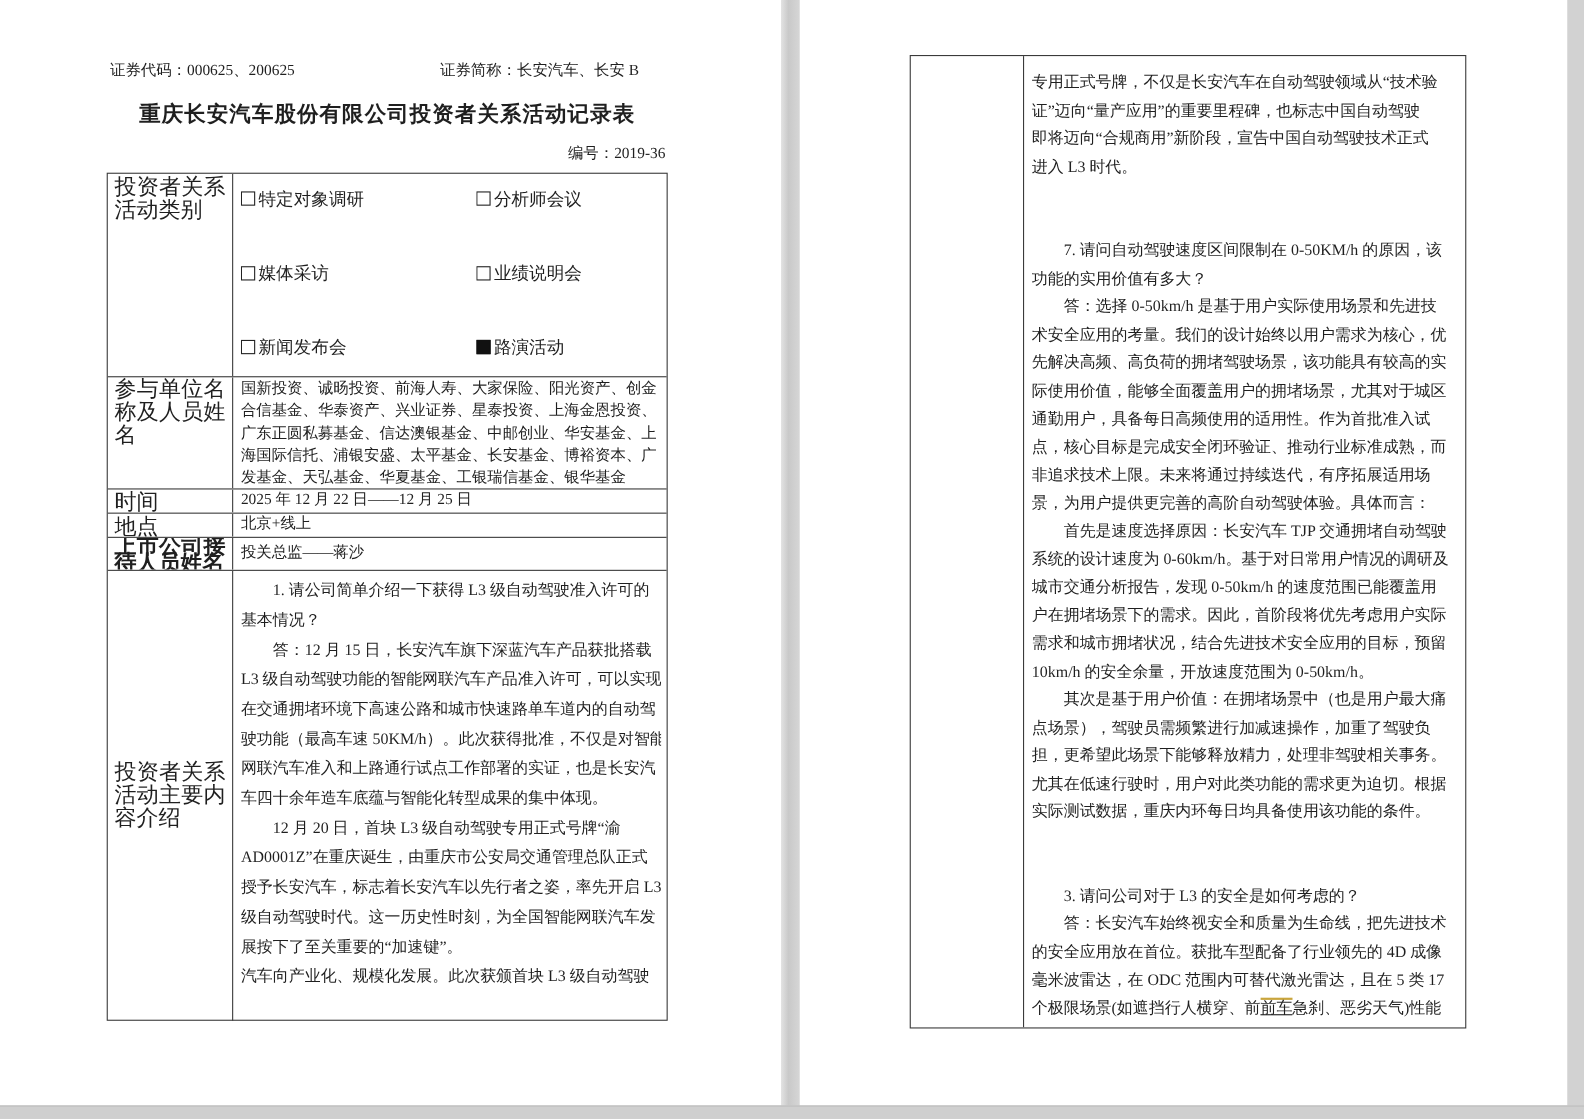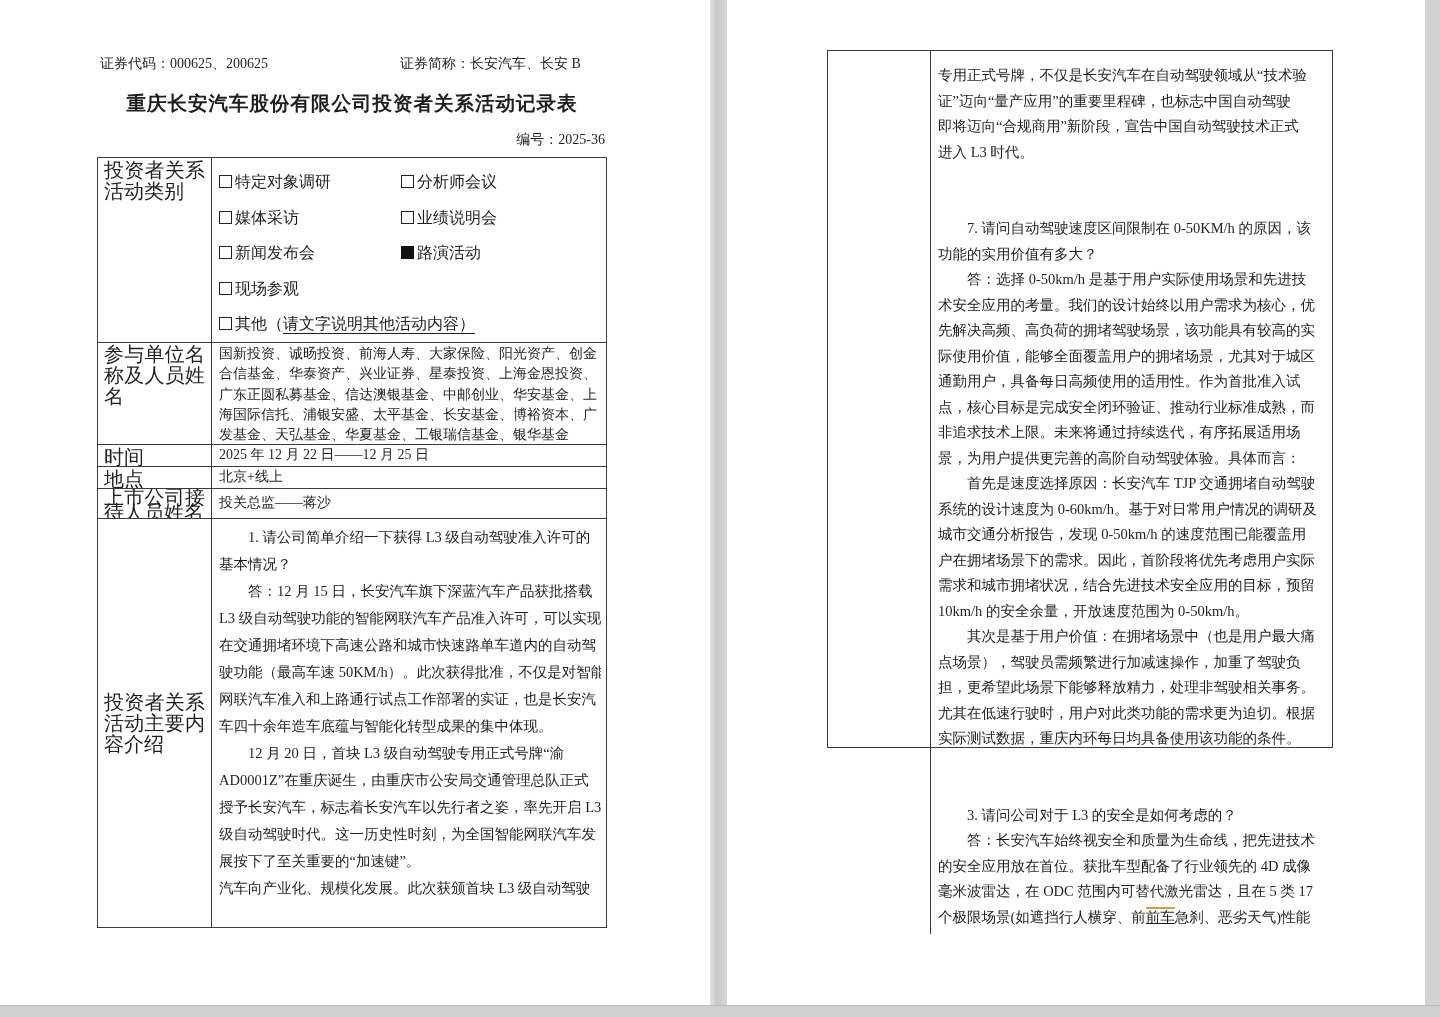--- a/index.html
+++ b/index.html
@@ -20,40 +20,40 @@
   
   .lp-code{position:absolute;left:100px;top:55px;font-size:14px;}
   .lp-abbr{position:absolute;left:400px;top:55px;font-size:14px;}
   .lp-title{position:absolute;left:97px;top:90px;width:510px;text-align:center;
     font-size:19.5px;font-weight:bold;letter-spacing:1px;}
   .lp-docno{position:absolute;left:97px;top:131px;width:508px;text-align:right;font-size:14px;}
 
   
   .dtable{position:absolute;border:1px solid #3a3a3a;box-sizing:border-box;background:#fff;}
   .lp-table{left:97px;top:157px;width:510px;height:771px;}
-  .rp-table{left:100px;top:50px;width:506px;height:698px;}
+  .rp-table{left:100px;top:50px;width:506px;height:885px;}
   .trow{display:flex;box-sizing:border-box;border-top:1px solid #3a3a3a;overflow:hidden;}
   .trow:first-child{border-top:none;}
   .tlabel{width:114px;flex:0 0 114px;box-sizing:border-box;border-right:1px solid #3a3a3a;
     padding:2px 6px;font-size:20px;line-height:21px;
     text-align:justify;text-justify:inter-character;overflow:hidden;}
-  .tlabel.tight{line-height:15px;padding-top:1px;}
+  .tlabel.tight{line-height:15px;padding-top:1px;font-weight:bold;}
   .tcell{flex:1;box-sizing:border-box;padding:0 5px 0 7px;overflow:hidden;}
   .vcenter{display:flex;align-items:center;}
 
   
   .rh-activity{height:184px;}
   .rh-part{height:102px;font-family:Liberation Mono, monospace;}
   .rh-time{height:22px;}
   .rh-place{height:22px;}
   .rh-recep{height:30px;}
   .rh-content{height:410px;}
 
   
-  .cbgrid{display:grid;grid-template-columns:182px 1fr;padding-top:6px;}
+  .cbgrid{display:grid;grid-template-columns:182px 1fr;padding-top:6px;gap:32px;}
   .cbitem{height:35.5px;line-height:35.5px;font-size:16px;white-space:nowrap;overflow:hidden;}
   .cb{display:inline-block;width:13px;height:13px;border:1.5px solid #222;box-sizing:border-box;
     margin-right:3px;vertical-align:-1px;background:#fff;}
   .cb.filled{background:#111;border-color:#111;}
   .other-line{height:35.5px;line-height:35.5px;font-size:16px;white-space:nowrap;overflow:hidden;}
   .ul{text-decoration:underline;text-underline-offset:4px;}
 
   
   .plines .tline{white-space:nowrap;overflow:hidden;}
   .part-lines{padding-top:1px;}
@@ -69,21 +69,21 @@
   .overmark{border-top:2px solid #c9a53d;text-decoration:underline;}
   .rp-left{width:103px;flex:0 0 103px;border-right:1px solid #3a3a3a;box-sizing:border-box;}
 </style>
 </head>
 <body>
 
 <div class="page page-left">
   <div class="lp-code">证券代码：000625、200625</div>
   <div class="lp-abbr">证券简称：长安汽车、长安 B</div>
   <div class="lp-title">重庆长安汽车股份有限公司投资者关系活动记录表</div>
-  <div class="lp-docno">编号：2025-36</div>
+  <div class="lp-docno">编号：2019-36</div>
 
   <div class="dtable lp-table">
 
     <div class="trow rh-activity">
       <div class="tlabel">投资者关系活动类别</div>
       <div class="tcell">
         <div class="cbgrid">
             <div class="cbitem"><span class="cb"></span><span>特定对象调研</span></div>
             <div class="cbitem"><span class="cb"></span><span>分析师会议</span></div>
             <div class="cbitem"><span class="cb"></span><span>媒体采访</span></div>

